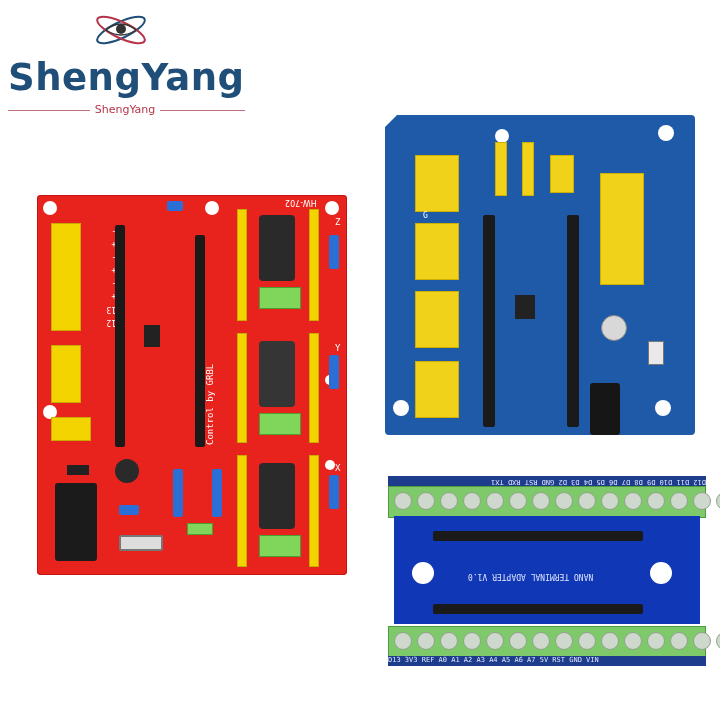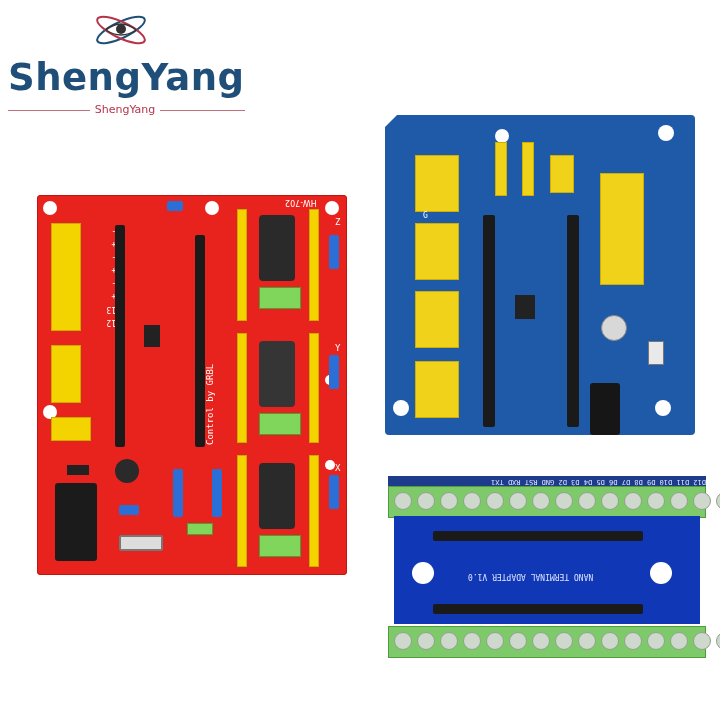--- a/index.html
+++ b/index.html
@@ -136,20 +136,21 @@
 <div class="abs term">
   <div class="abs strip" style="left:0;top:0;width:318px;height:10px;transform:rotate(180deg)">D12 D11 D10 D9 D8 D7 D6 D5 D4 D3 D2 GND RST RXD TX1</div>
   <div class="abs term-green" style="left:0;top:10px;width:316px;height:30px"></div>
   <div class="abs term-blue" style="left:6px;top:40px;width:306px;height:108px"></div>
   <div class="abs hdr-black" style="left:45px;top:55px;width:210px;height:10px"></div>
   <div class="abs hdr-black" style="left:45px;top:128px;width:210px;height:10px"></div>
   <div class="abs hole" style="left:24px;top:86px;width:22px;height:22px"></div>
   <div class="abs hole" style="left:262px;top:86px;width:22px;height:22px"></div>
   <div class="abs silk" style="left:80px;top:96px;transform:rotate(180deg);color:#dde4ff">NANO TERMINAL ADAPTER V1.0</div>
   <div class="abs term-green" style="left:0;top:150px;width:316px;height:30px"></div>
+  <div class="abs strip" style="left:0;top:180px;width:318px;height:10px">D13 3V3 REF A0 A1 A2 A3 A4 A5 A6 A7 5V RST GND VIN</div>
 
   <div class="abs" style="left:6px;top:16px;display:flex;gap:5px">
     <div class="screw" style="width:16px;height:16px"></div>
       <div class="screw" style="width:16px;height:16px"></div>
       <div class="screw" style="width:16px;height:16px"></div>
       <div class="screw" style="width:16px;height:16px"></div>
       <div class="screw" style="width:16px;height:16px"></div>
       <div class="screw" style="width:16px;height:16px"></div>
       <div class="screw" style="width:16px;height:16px"></div>
       <div class="screw" style="width:16px;height:16px"></div>

